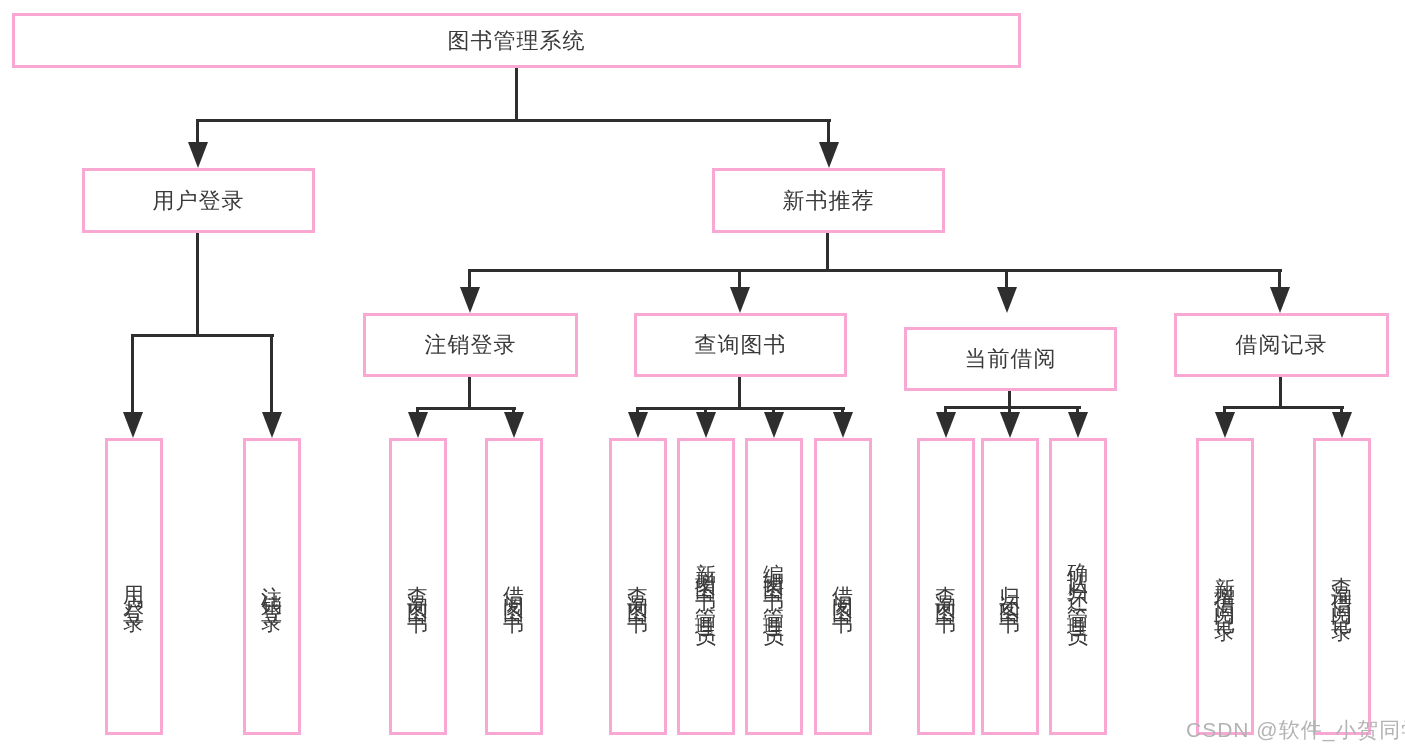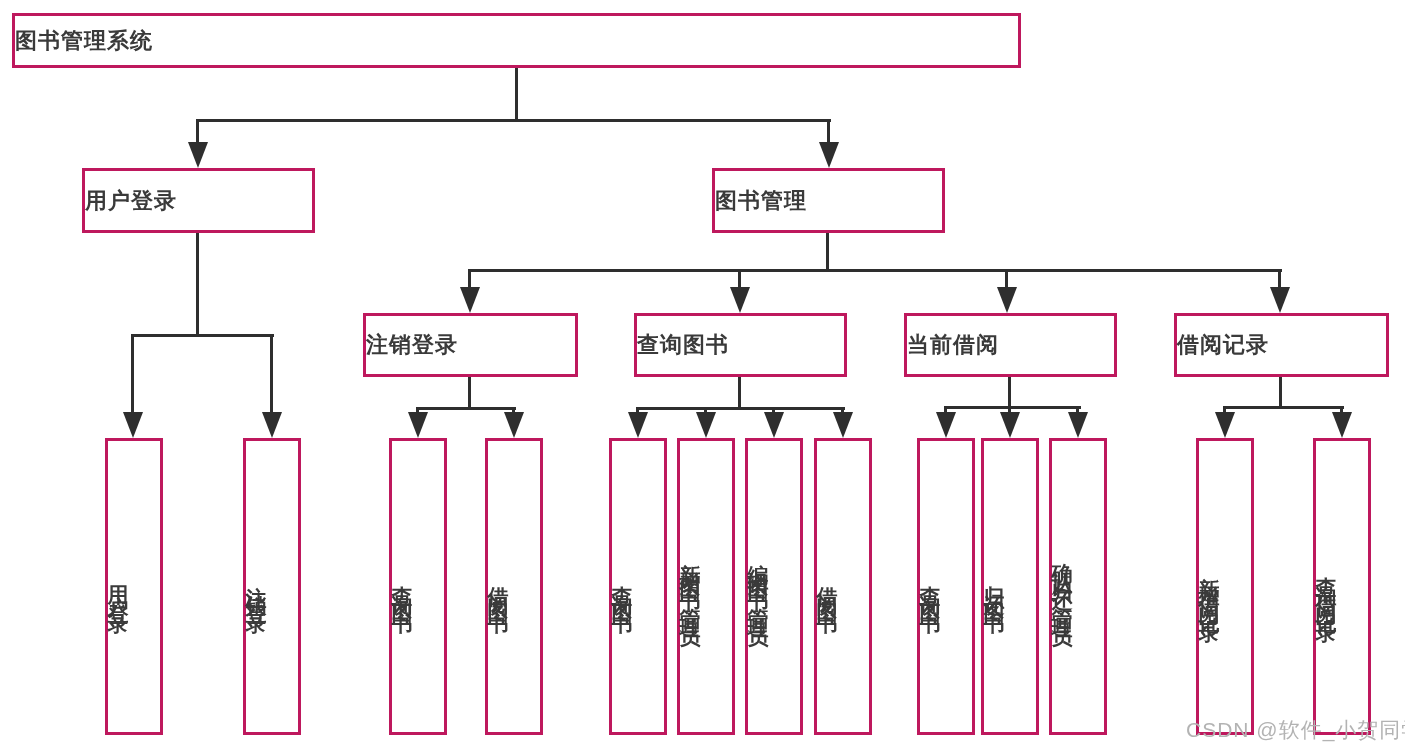--- a/index.html
+++ b/index.html
@@ -6,26 +6,25 @@
   .stage{
     position:relative;
     width:1405px;height:747px;
     background:#ffffff;
     font-family:"Liberation Sans","DejaVu Sans",sans-serif;
     overflow:hidden;
   }
   .node{
     position:absolute;
     background:#ffffff;
-    border:3px solid #be185d;
+    border:3px solid #f9a8d4;
     box-sizing:border-box;
-    display:flex;align-items:center;
+    display:flex;align-items:center;justify-content:center;
     color:#3a3a3a;
     z-index:2;
-    font-weight:bold;
   }
   .node.h span{
     font-size:22px;
     letter-spacing:1px;
     white-space:nowrap;
   }
   .node.v span{
     writing-mode:vertical-rl;
     text-orientation:mixed;
     font-size:21px;
@@ -62,30 +61,30 @@
 <div class="stage">
 
   <div class="node h" style="left:12px;top:13px;width:1009px;height:55px">
     <span>图书管理系统</span>
   </div>
 
   <div class="node h" style="left:82px;top:168px;width:233px;height:65px">
     <span>用户登录</span>
   </div>
   <div class="node h" style="left:712px;top:168px;width:233px;height:65px">
-    <span>图书管理</span>
+    <span>新书推荐</span>
   </div>
 
   <div class="node h" style="left:363px;top:313px;width:215px;height:64px">
     <span>注销登录</span>
   </div>
   <div class="node h" style="left:634px;top:313px;width:213px;height:64px">
     <span>查询图书</span>
   </div>
-  <div class="node h" style="left:904px;top:313px;width:213px;height:64px">
+  <div class="node h" style="left:904px;top:327px;width:213px;height:64px">
     <span>当前借阅</span>
   </div>
   <div class="node h" style="left:1174px;top:313px;width:215px;height:64px">
     <span>借阅记录</span>
   </div>
 
   <div class="node v" style="left:105px;top:438px;width:58px;height:297px">
     <span>用户登录</span>
   </div>
   <div class="node v" style="left:243px;top:438px;width:58px;height:297px">

